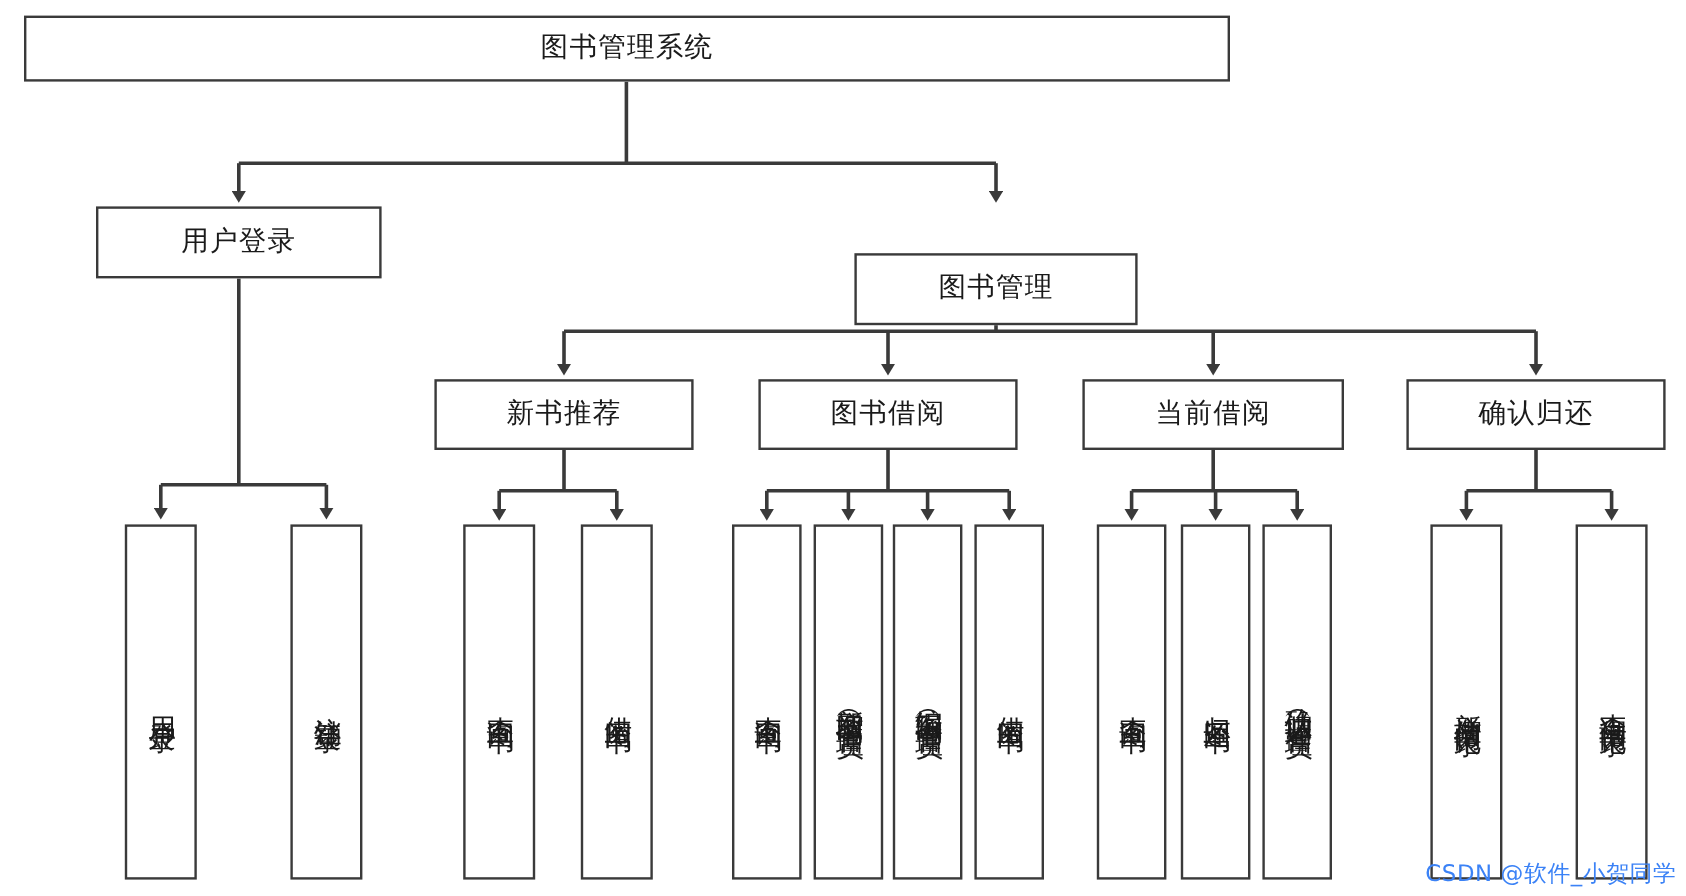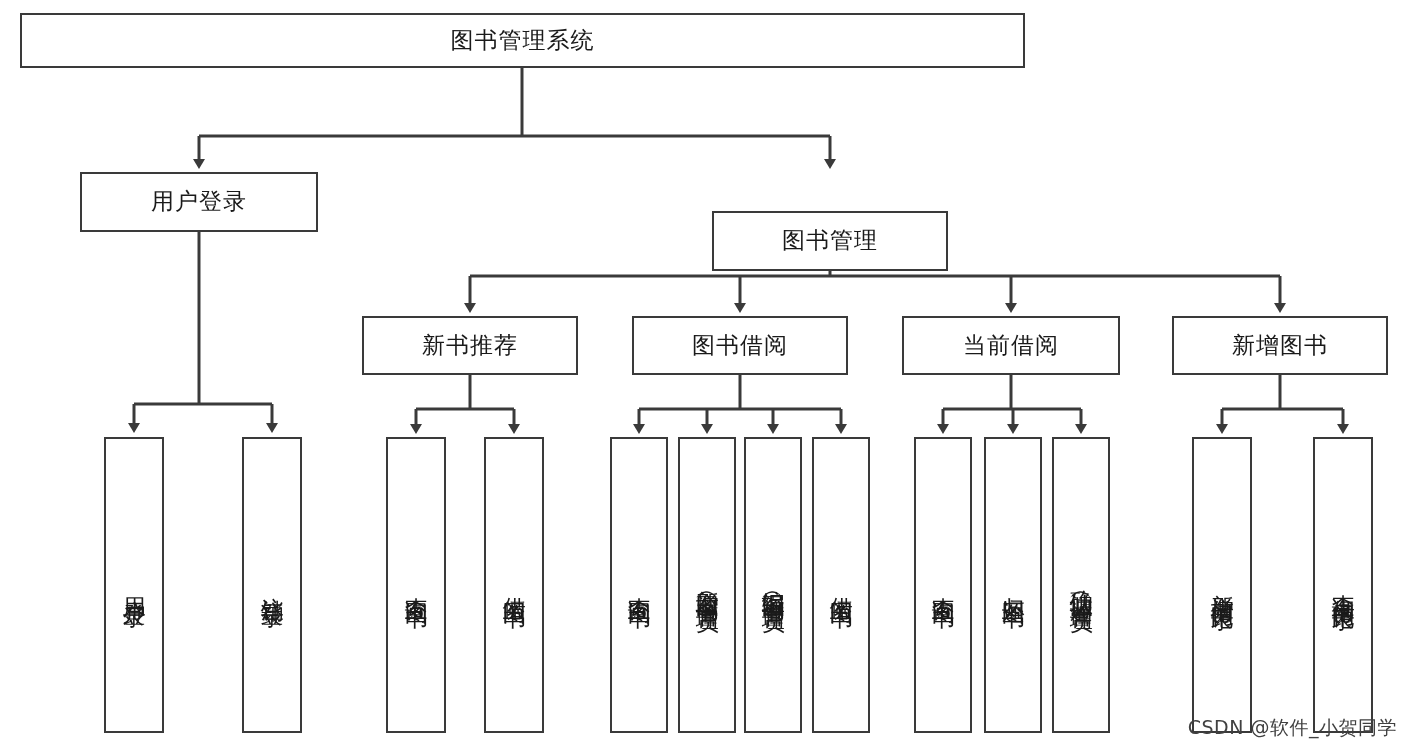--- a/index.html
+++ b/index.html
@@ -53,21 +53,21 @@
     top: 0;
     width: 1405px;
     height: 747px;
     pointer-events: none;
   }
   .watermark {
     position: absolute;
     right: 8px;
     bottom: 6px;
     font-size: 19px;
-    color: #404040;
+    color: #3b82f6;
     white-space: nowrap;
     letter-spacing: 0.5px;
   }
 </style>
 </head>
 <body>
 
 <div id="canvas">
 
   <svg class="wires" viewBox="0 0 1405 747">
@@ -134,21 +134,21 @@
   <div class="node h" style="left:362px; top:316px; width:216px; height:59px;align-items:center;">
     <span>新书推荐</span>
   </div>
   <div class="node h" style="left:902px; top:316px; width:218px; height:59px;">
     <span>当前借阅</span>
   </div>
   <div class="node h" style="left:632px; top:316px; width:216px; height:59px;">
     <span>图书借阅</span>
   </div>
   <div class="node h" style="left:1172px; top:316px; width:216px; height:59px;">
-    <span>新增图书</span>
+    <span>确认归还</span>
   </div>
 
   <div class="node v" style="left:104px; top:437px; width:60px; height:296px;">
     <span class="vtext">用户登录</span>
   </div>
   <div class="node v" style="left:242px; top:437px; width:60px; height:296px;">
     <span class="vtext">注销登录</span>
   </div>
 
   <div class="node v" style="left:386px; top:437px; width:60px; height:296px;">

